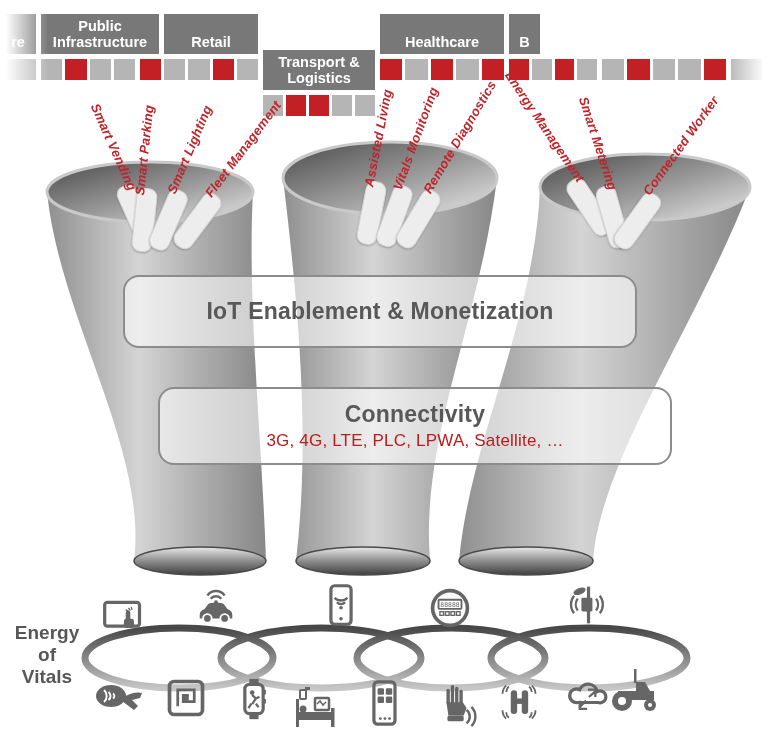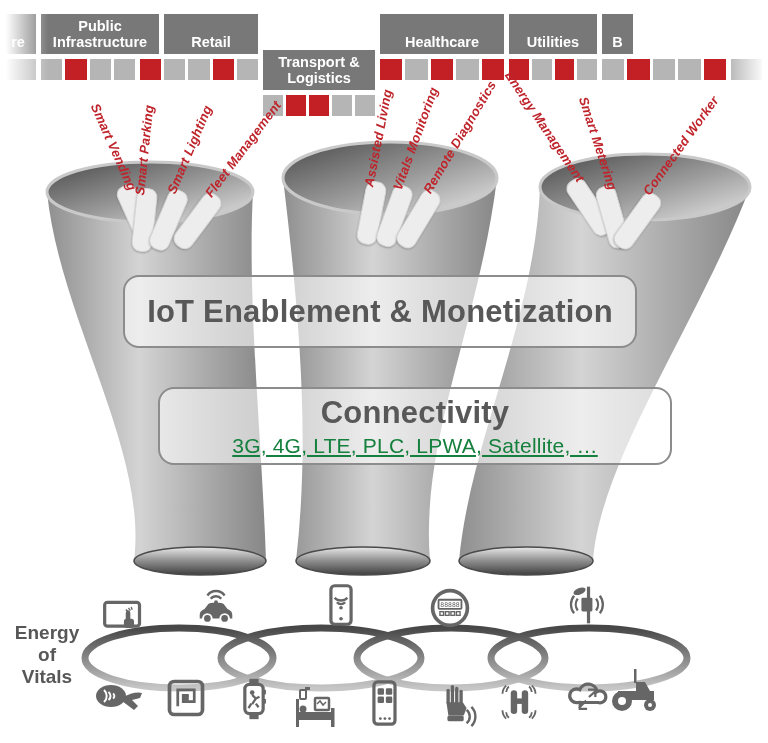--- a/index.html
+++ b/index.html
@@ -33,42 +33,41 @@
   .up59  span{transform:rotate(-59deg);} .up54 span{transform:rotate(-54deg);}
   .dn66 span{transform:rotate(66deg) translateX(-100%);}
   .dn56 span{transform:rotate(56deg) translateX(-100%);}
   .dn72 span{transform:rotate(72deg) translateX(-100%);}
   
   .layerbox{position:absolute;left:123px;width:514px;border:2px solid #8c8c8c;border-radius:16px;
             background:rgba(255,255,255,.58);z-index:4;box-sizing:border-box;
             display:flex;flex-direction:column;align-items:center;justify-content:center;}
   .box1{top:275px;height:73px;}
   .box2{top:387px;height:78px;margin-left:35px;}
-  .ltitle{font-size:31px;font-weight:700;color:#585858;letter-spacing:.2px;}
-  .lsub{font-size:21px;color:#15803d;margin-top:3px;letter-spacing:.2px;text-decoration:underline;}
+  .ltitle{font-size:23px;font-weight:700;color:#585858;letter-spacing:.2px;}
+  .lsub{font-size:17px;color:#b91c1c;margin-top:3px;letter-spacing:.2px;}
   
   .subnets{position:absolute;left:4px;top:622px;width:86px;text-align:center;z-index:2;
            color:#575757;font-size:19px;font-weight:700;line-height:1.15;}
   .rings{position:absolute;left:0;top:0;z-index:1;}
   
   .icon{position:absolute;z-index:2;}
   .icon svg{display:block;}
 </style>
 </head>
 <body>
 
 <div class="stage">
 
   <div class="hdr">
     <div class="sec w0">re</div>
     <div class="sec w2">Public Infrastructure</div>
     <div class="sec w1">Retail</div>
     <div class="sec w3">Transport &amp; Logistics</div>
     <div class="sec w4">Healthcare</div>
-    <div class="sec w5">Utilities</div>
     <div class="sec w7">B</div>
   </div>
   <div class="sqrow">
     <div class="grp w0">
         <div class="sq" style="background: rgb(181, 181, 181);"></div>
       </div>
     <div class="grp w1">
         <div class="sq" style="background: rgb(181, 181, 181);"></div>
         <div class="sq" style="background: rgb(195, 32, 38);"></div>
         <div class="sq" style="background: rgb(181, 181, 181);"></div>

